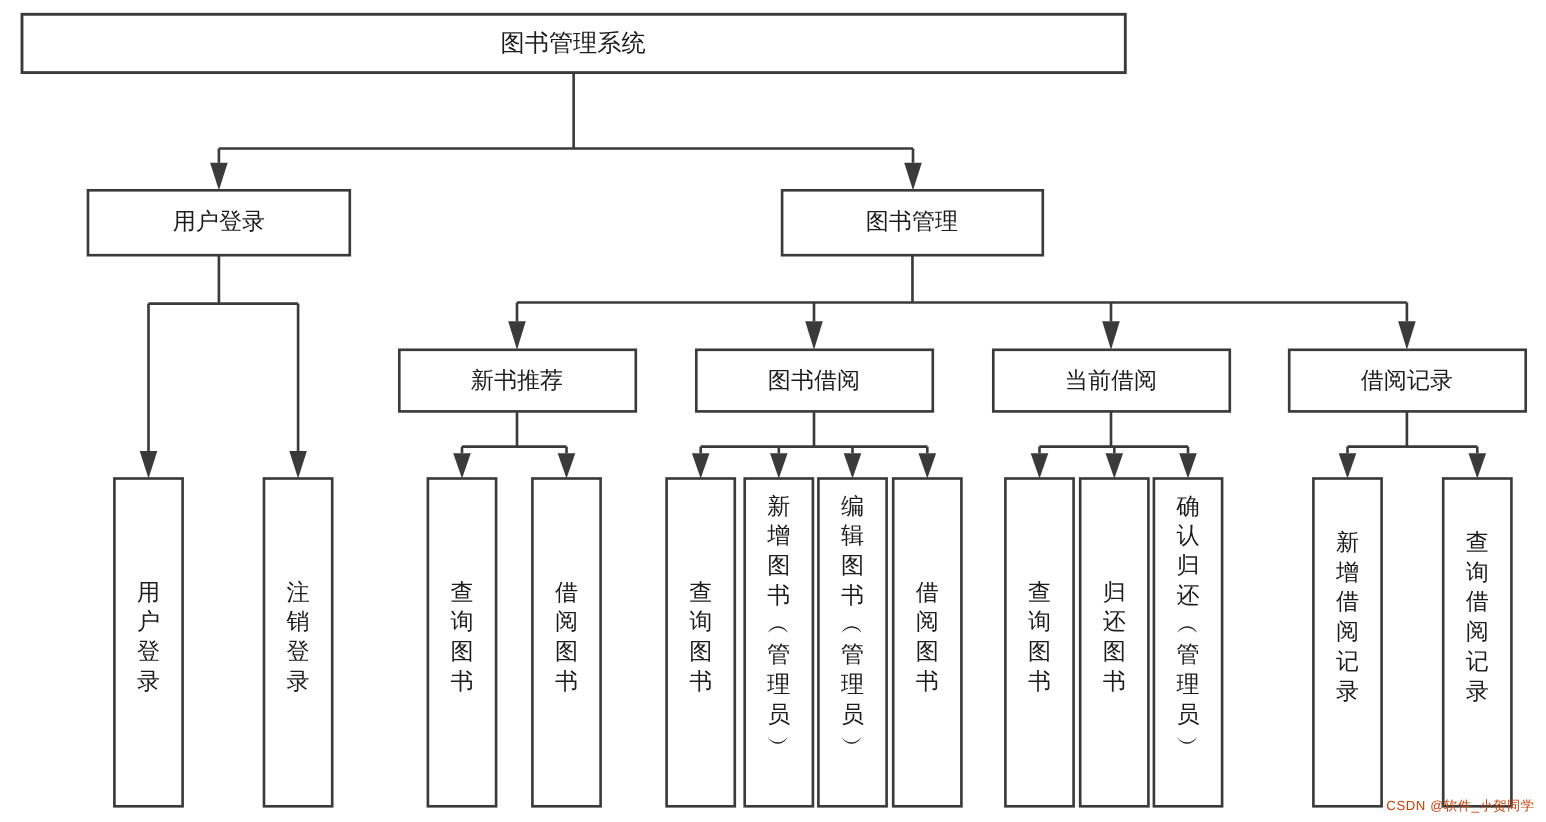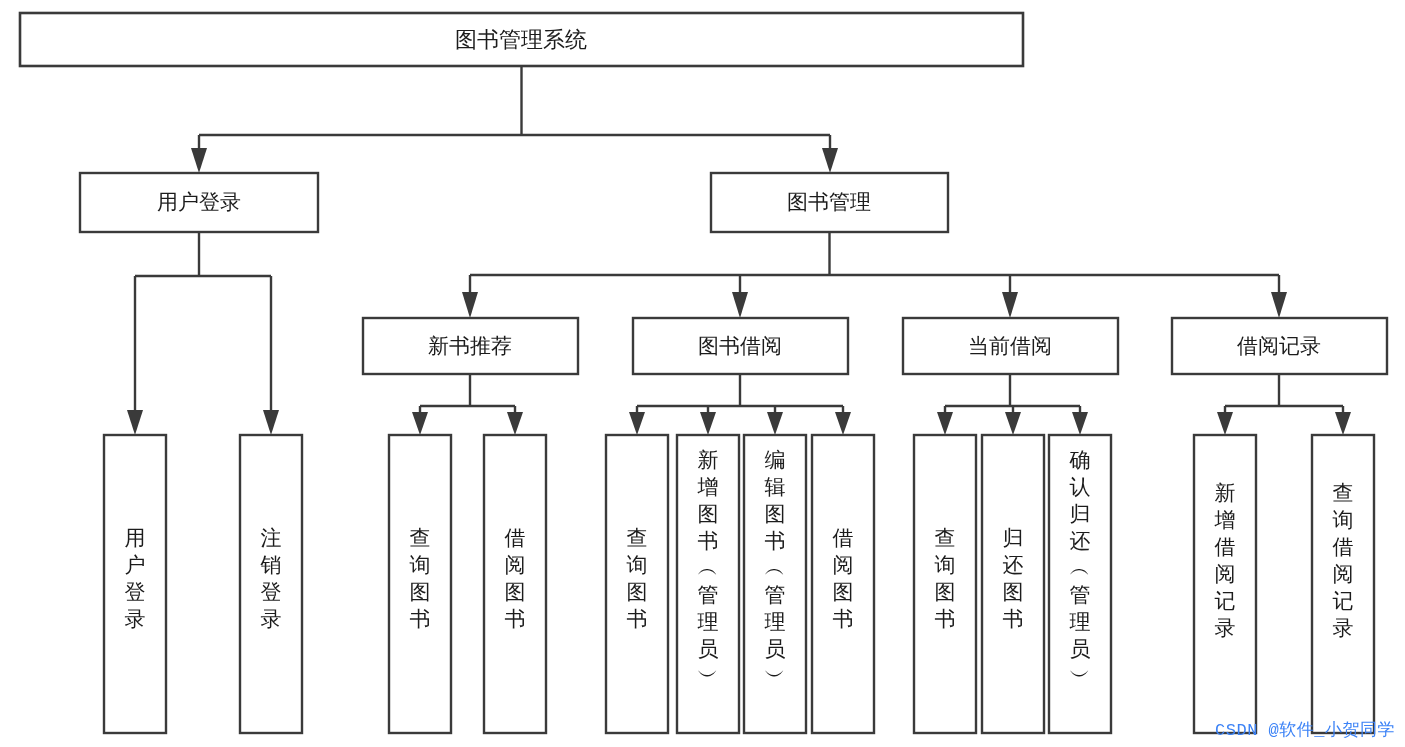--- a/index.html
+++ b/index.html
@@ -51,23 +51,23 @@
     fill: none;
   }
   .arrow-head {
     fill: #3a3a3a;
     stroke: none;
   }
   .watermark {
     position: absolute;
     right: 10px;
     bottom: 6px;
-    font-family: Liberation Mono, monospace;
-    font-size: 17px;
-    color: #3b82f6;
+    font-family: Liberation Sans, sans-serif;
+    font-size: 12px;
+    color: #c2410c;
     letter-spacing: 0.5px;
     white-space: nowrap;
     pointer-events: none;
   }
 </style>
 </head>
 <body>
 
 <svg id="diagram" viewBox="0 0 1405 747" xmlns="http://www.w3.org/2000/svg">
 

